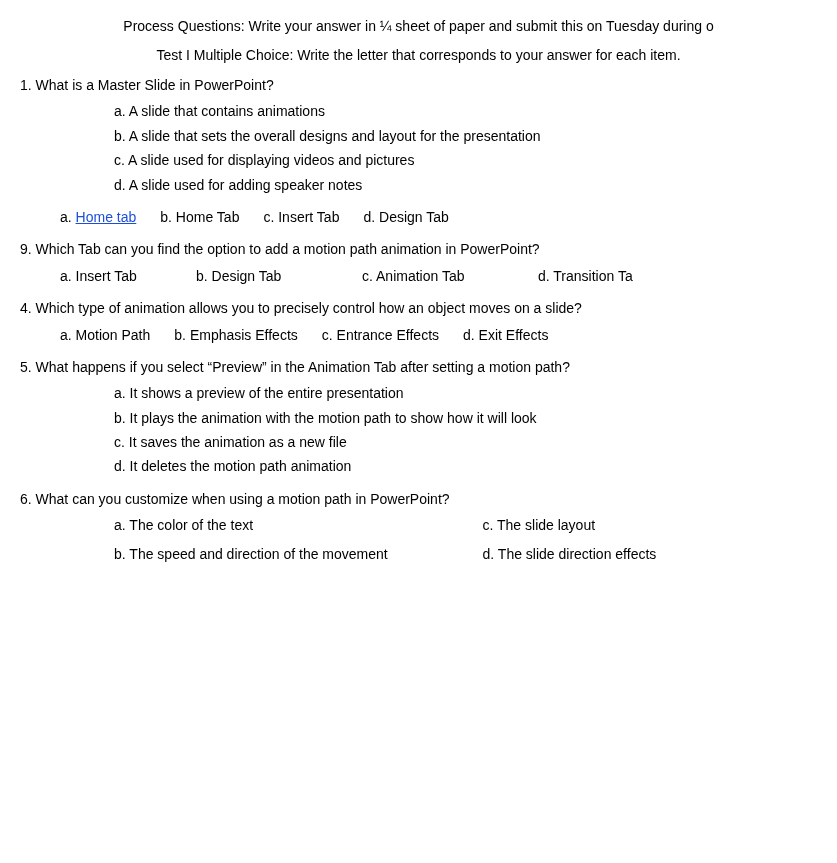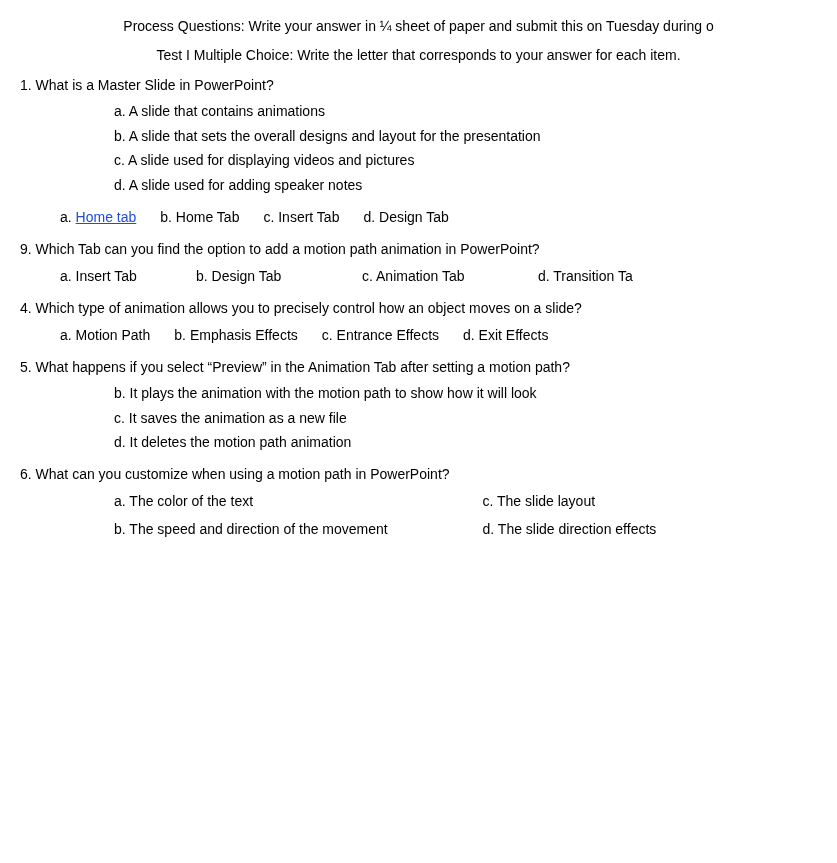--- a/index.html
+++ b/index.html
@@ -110,20 +110,21 @@
       <span class="option-inline"><span>a.</span> <span>Motion Path</span></span>
       <span class="option-inline"><span>b.</span> <span>Emphasis Effects</span></span>
       <span class="option-inline"><span>c.</span> <span>Entrance Effects</span></span>
       <span class="option-inline"><span>d.</span> <span>Exit Effects</span></span>
     </div>
   </div>
 
   <div class="question-block">
     <div class="question-text"><span>5. What happens if you select “Preview” in the Animation Tab after setting a motion path?</span></div>
     <div class="options-block">
+      <div class="option-item"><span>a.</span> <span>It shows a preview of the entire presentation</span></div>
       <div class="option-item"><span>b.</span> <span>It plays the animation with the motion path to show how it will look</span></div>
       <div class="option-item"><span>c.</span> <span>It saves the animation as a new file</span></div>
       <div class="option-item"><span>d.</span> <span>It deletes the motion path animation</span></div>
     </div>
   </div>
 
   <div class="question-block">
     <div class="question-text"><span>6. What can you customize when using a motion path in PowerPoint?</span></div>
     <div class="two-col-options">
       <div class="option-item"><span>a.</span> <span>The color of the text</span></div>

